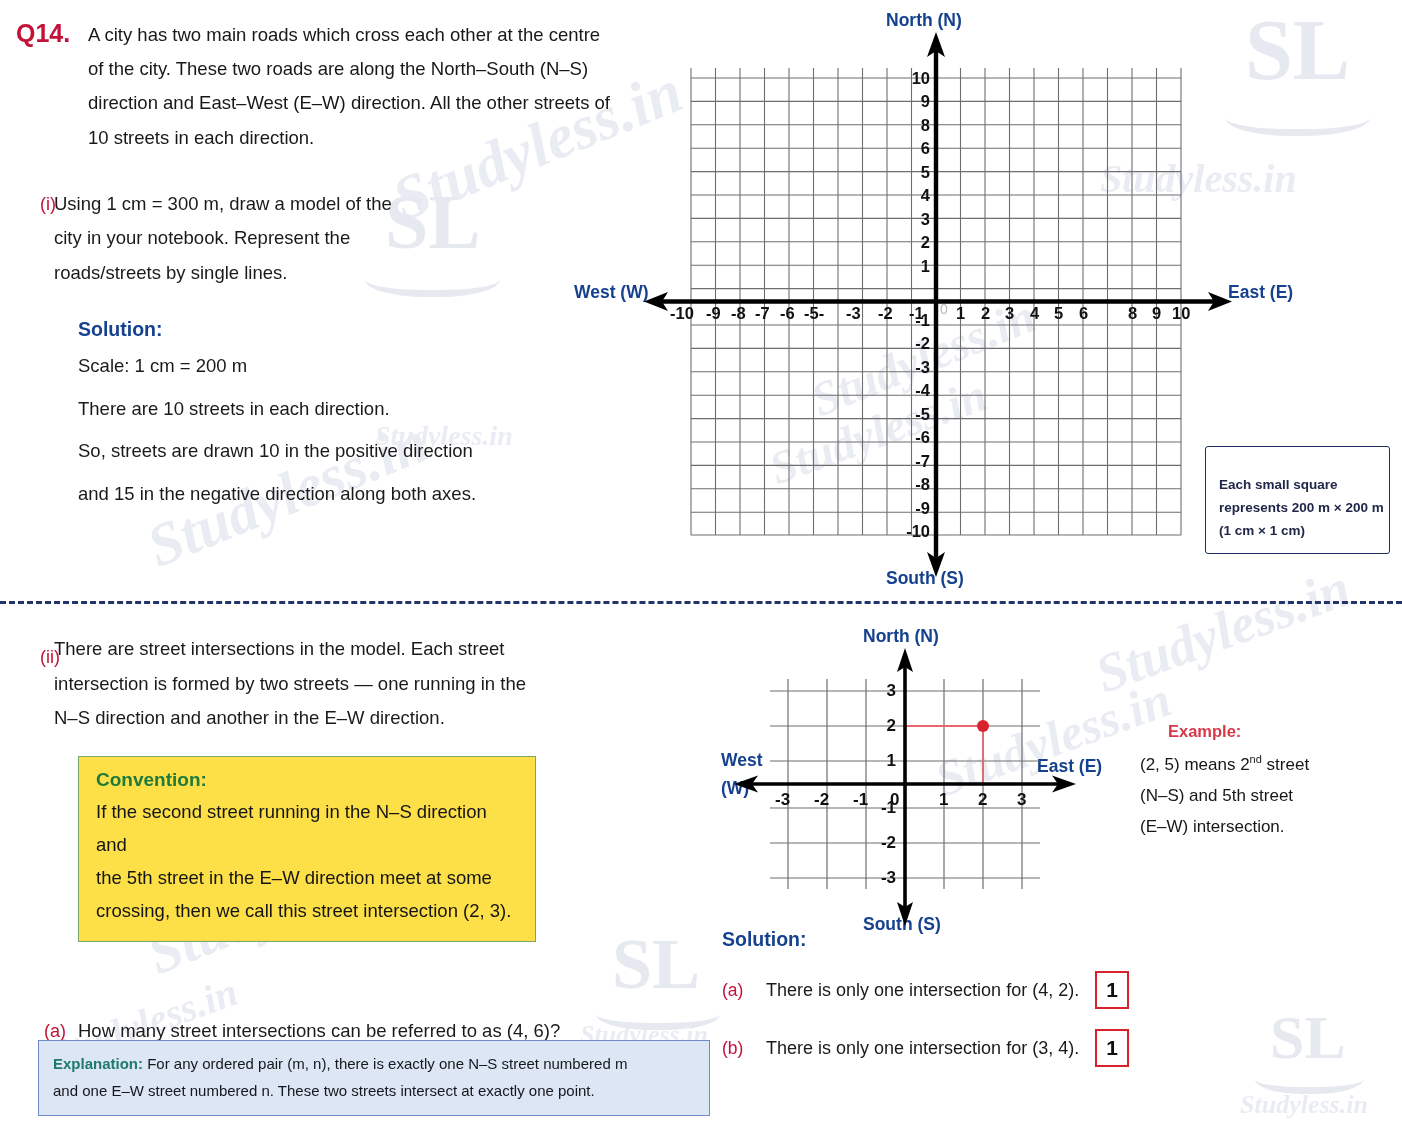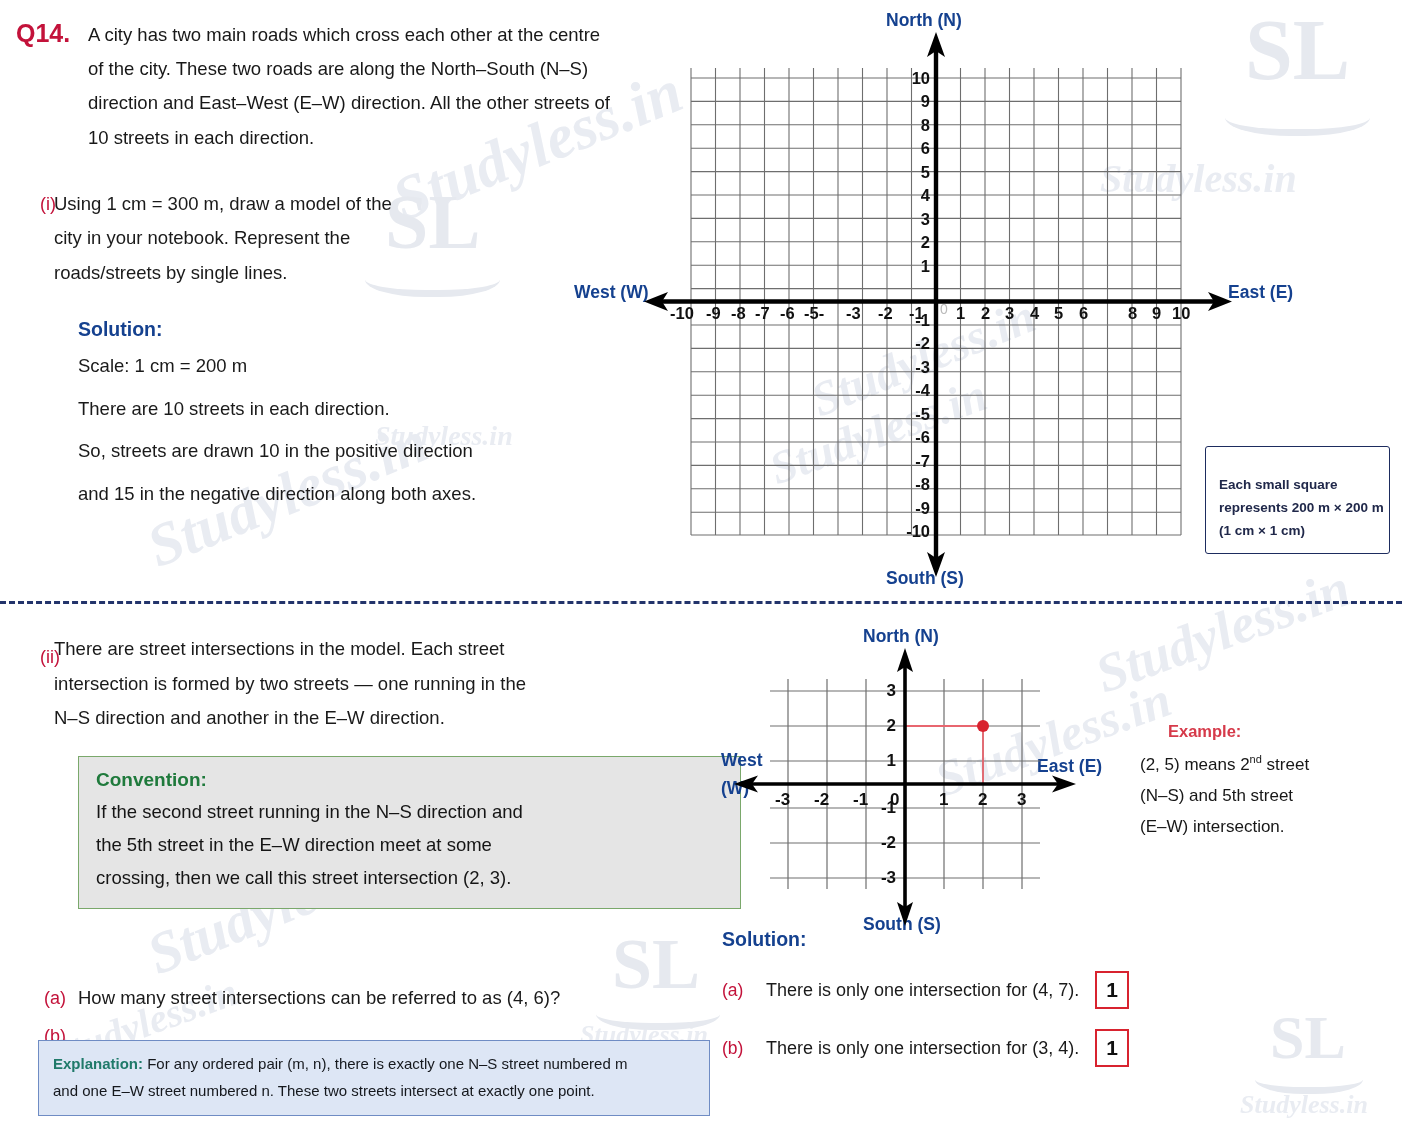--- a/index.html
+++ b/index.html
@@ -154,24 +154,24 @@
   #sec2-text {
     position: absolute;
     left: 16px;
     top: 632px;
     width: 660px;
     z-index: 3;
   }
   .convention {
     margin-top: 20px;
     margin-left: 62px;
-    width: 663px;
+    width: 458px;
     box-sizing: border-box;
     border: 1.6px solid #7aa86b;
-    background: #e5e5e5;
+    background: #fde047;
     padding: 12px 17px 14px 17px;
   }
   .conv-head {
     color: #1f7a3c;
     font-weight: 700;
     font-size: 19px;
     margin-bottom: 4px;
   }
   .conv-line {
     font-size: 18.5px;
@@ -589,21 +589,21 @@
   </div>
   <div class="ex-line">(N–S) and 5th street</div>
   <div class="ex-line">(E–W) intersection.</div>
 </div>
 
 <div id="sol2">
   <div class="sol2-head">Solution:</div>
 
   <div class="ans-row">
     <div class="ans-mark">(a)</div>
-    <div class="ans-text">There is only one intersection for (4, 7).</div>
+    <div class="ans-text">There is only one intersection for (4, 2).</div>
     <div class="ans-box">1</div>
   </div>
 
   <div class="ans-row">
     <div class="ans-mark">(b)</div>
     <div class="ans-text">There is only one intersection for (3, 4).</div>
     <div class="ans-box">1</div>
   </div>
 </div>
 

